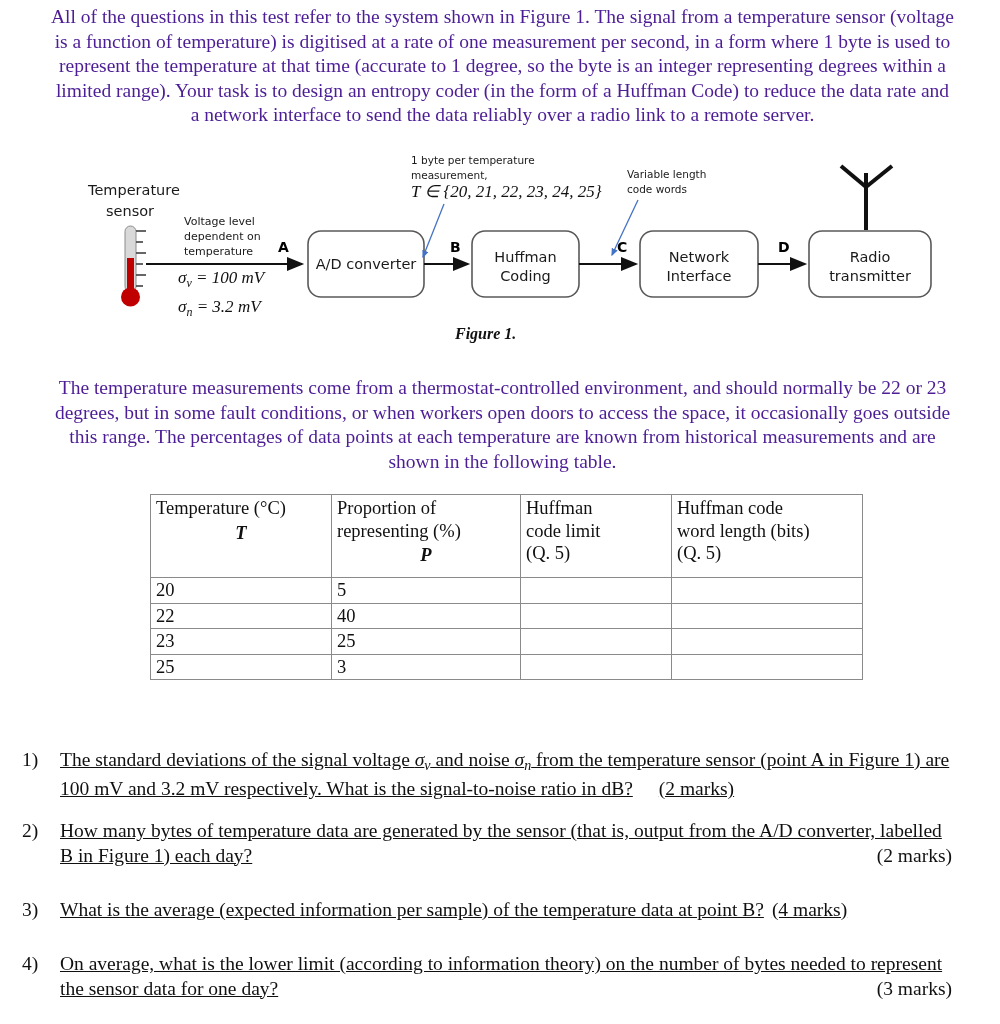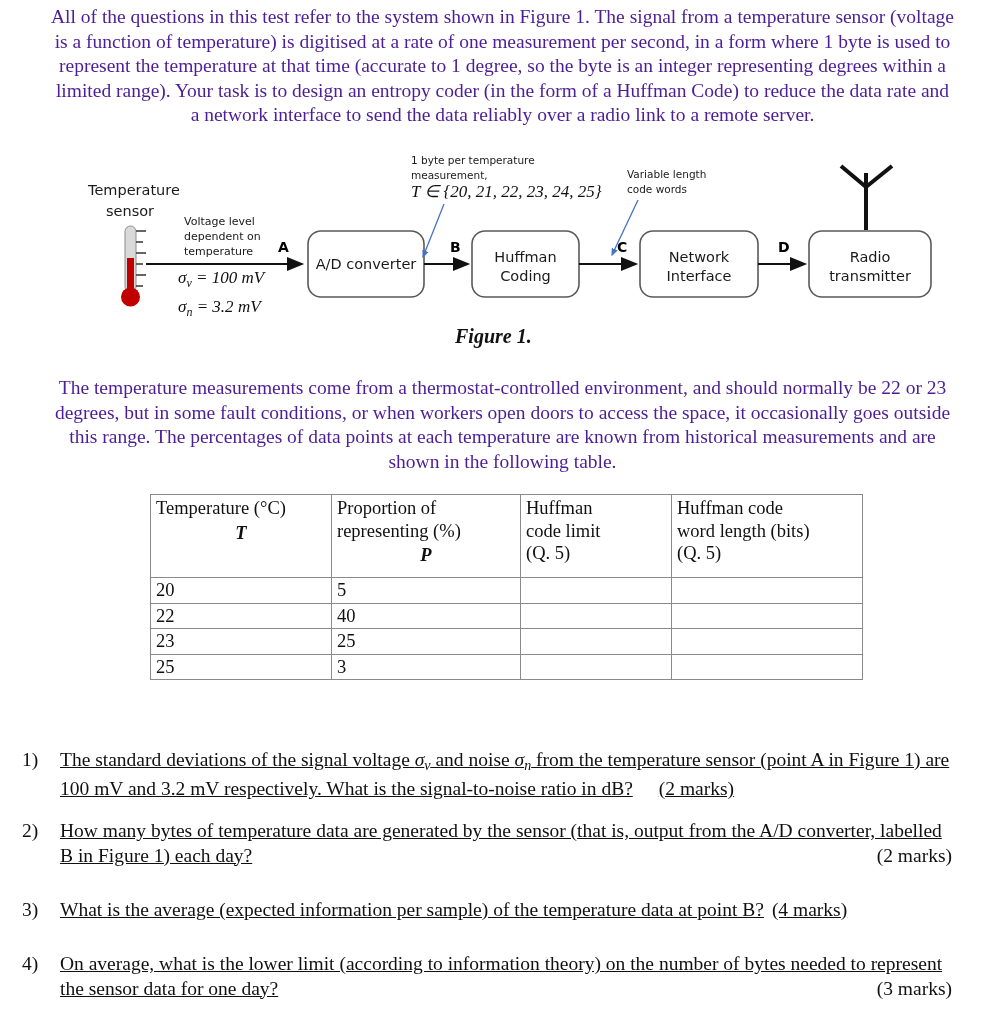--- a/index.html
+++ b/index.html
@@ -39,21 +39,21 @@
   }
   #figure-svg { display: block; }
 
   .figcaption {
     position: absolute;
     left: 455px;
     top: 325px;
     font-family: "Liberation Serif", serif;
     font-style: italic;
     font-weight: bold;
-    font-size: 20px;
+    font-size: 16px;
     color: #111;
   }
 
   
   #data-table {
     position: absolute;
     left: 150px;
     top: 494px;
     width: 668px;
     border-collapse: collapse;

